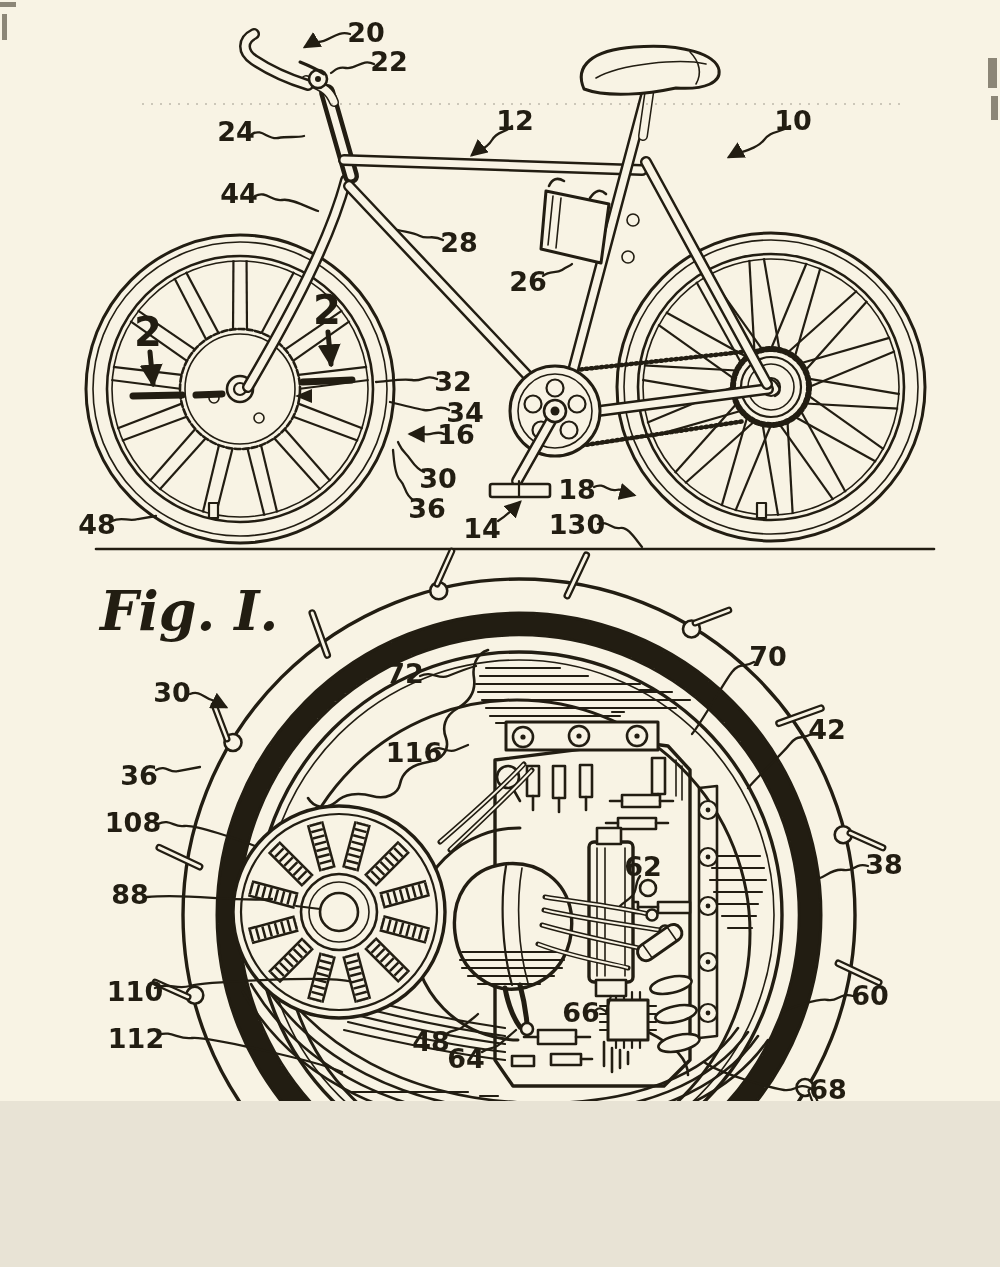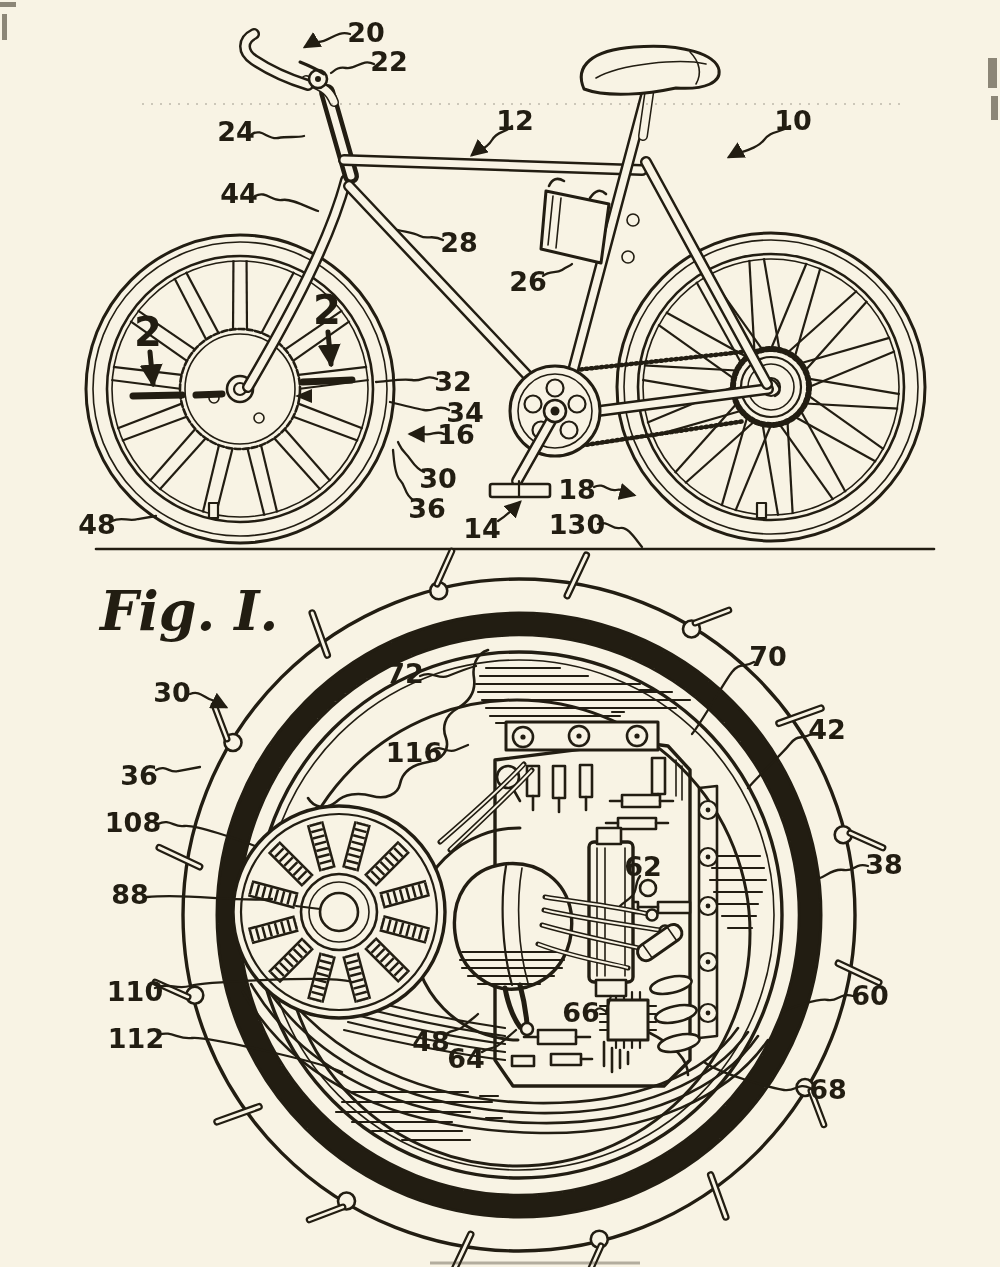--- a/index.html
+++ b/index.html
@@ -1,16 +1,16 @@
 <!DOCTYPE html>
 <html><head>
 <meta charset="utf-8">
 <style>
   html,body{margin:0;padding:0;background:#e8e3d5;}
-  .sheet{width:1000px;height:1267px;position:relative;background:#f8f3e4;overflow:hidden;
+  .sheet{width:1000px;height:1101px;position:relative;background:#f8f3e4;overflow:hidden;
          font-family:"DejaVu Sans","Liberation Sans",sans-serif;}
   svg{display:block}
   .o{stroke:#221d12;fill:none;stroke-linecap:round;stroke-linejoin:round}
   .w1{stroke-width:1.6}.w2{stroke-width:2.2}.w26{stroke-width:2.6}.w3{stroke-width:3}
   .w34{stroke-width:3.4}
   .paperfill{fill:#f8f3e4}
   .tube{stroke:#221d12;fill:none;stroke-width:12;stroke-linecap:round}
   .tube-core{stroke:#f8f3e4 !important;fill:none;stroke-width:7 !important;stroke-linecap:round}
   .tubeH{stroke-width:16}
   .tubeS{stroke-width:10}

